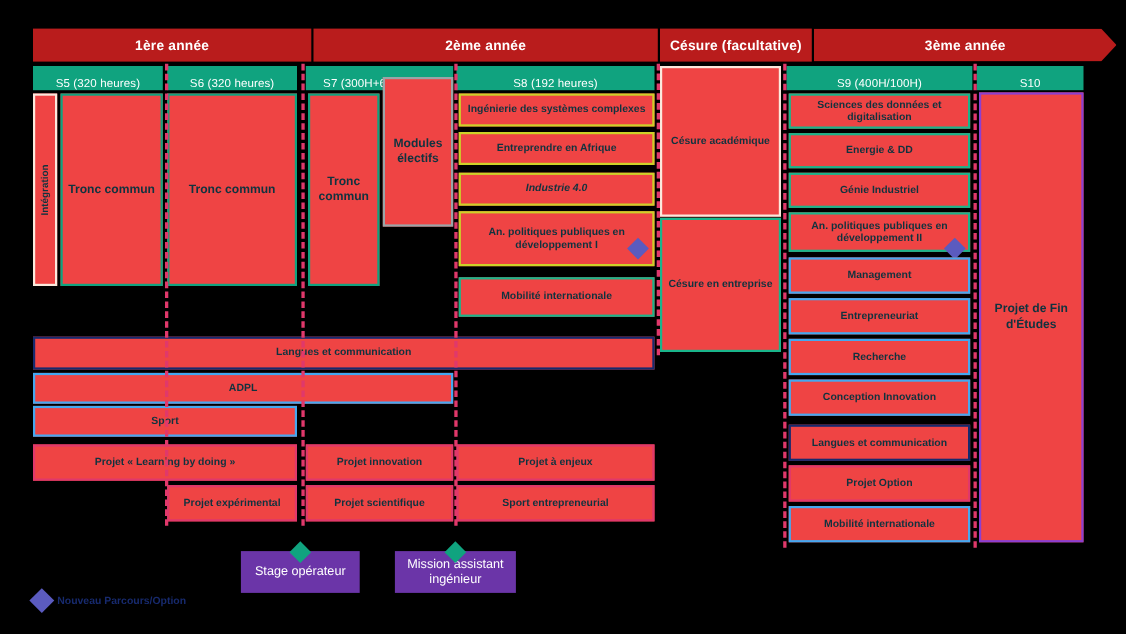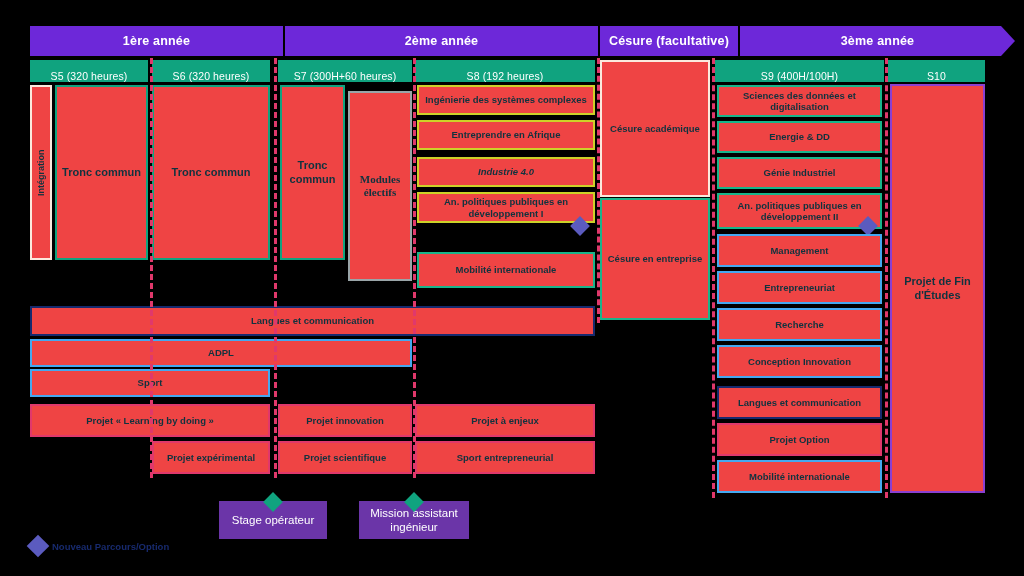--- a/index.html
+++ b/index.html
@@ -8,21 +8,21 @@
     background: #000000;
     font-family: "Liberation Sans", sans-serif;
     overflow: hidden;
   }
   #root { position: relative; width: 1024px; height: 576px; }
 
   
   .year-band { position: absolute; left: 30px; top: 26px; width: 985px; height: 30px; }
   .year-cell {
     position: absolute; top: 0; height: 30px;
-    background: #6d28d9;
+    background: #b91c1c;
     display: flex; align-items: center; justify-content: center;
     color: #ffffff; font-size: 12.5px; font-weight: bold;
     letter-spacing: .2px; white-space: nowrap;
   }
   .year-cell.arrow-end { clip-path: polygon(0 0, calc(100% - 14px) 0, 100% 50%, calc(100% - 14px) 100%, 0 100%); }
 
   
   .sem-cell {
     position: absolute; height: 22px; background: #10a37f;
     display: flex; align-items: flex-end; justify-content: center;
@@ -127,34 +127,34 @@
       <span>Tronc commun</span>
     </div>
 
   <div class="box b-teal lg" style="left:152px;top:85px;width:118px;height:175px;">
       <span>Tronc commun</span>
     </div>
 
   <div class="box b-teal lg" style="left:280px;top:85px;width:65px;height:175px;">
       <span>Tronc commun</span>
     </div>
-  <div class="box b-grey lg" style="left:348px;top:91px;width:64px;height:190px;font-family:Liberation Serif, serif;">
+  <div class="box b-grey lg" style="left:348px;top:70px;width:64px;height:136px;">
       <span>Modules électifs</span>
     </div>
 
   <div class="box b-olive" style="left:417px;top:85px;width:178px;height:30px;">
       <span>Ingénierie des systèmes complexes</span>
     </div>
   <div class="box b-olive" style="left:417px;top:120px;width:178px;height:30px;">
       <span>Entreprendre en Afrique</span>
     </div>
   <div class="box b-olive" style="left:417px;top:157px;width:178px;height:30px;font-style:italic;">
       <span>Industrie 4.0</span>
     </div>
-  <div class="box b-olive" style="left:417px;top:192px;width:178px;height:31px;">
+  <div class="box b-olive" style="left:417px;top:192px;width:178px;height:50px;">
       <span>An. politiques publiques en développement I</span>
     </div>
   <div class="diamond d-purple" style="left:573px;top:219px;"></div>
   <div class="box b-teal2" style="left:417px;top:252px;width:178px;height:36px;">
       <span>Mobilité internationale</span>
     </div>
 
   <div class="box b-cream" style="left:600px;top:60px;width:110px;height:137px;">
       <span>Césure académique</span>
     </div>

